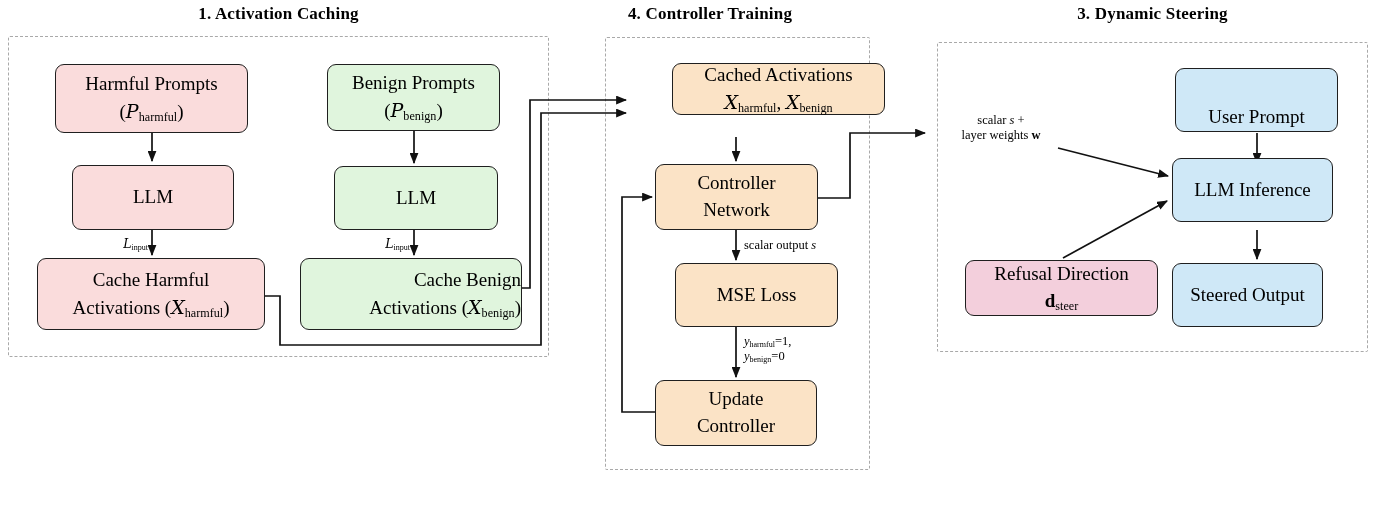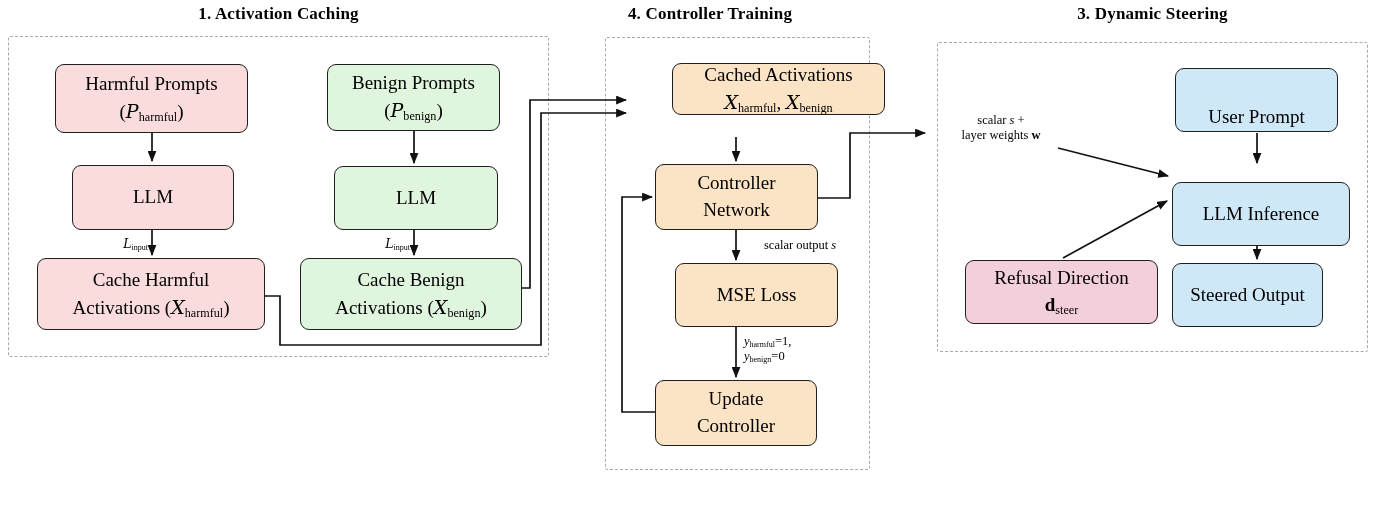--- a/index.html
+++ b/index.html
@@ -89,21 +89,21 @@
 
   <div class="node green" style="left:334px;top:166px;width:164px;height:64px;">
     <div>LLM</div>
   </div>
 
   <div class="node pink" style="left:37px;top:258px;width:228px;height:72px;">
     <div>Cache Harmful</div>
     <div><span>Activations (</span><span class="cal">X</span><sub>harmful</sub><span>)</span></div>
   </div>
 
-  <div class="node green" style="left:300px;top:258px;width:222px;height:72px;">
+  <div class="node green" style="left:300px;top:258px;width:222px;height:72px;align-items:flex-end;">
     <div>Cache Benign</div>
     <div><span>Activations (</span><span class="cal">X</span><sub>benign</sub><span>)</span></div>
   </div>
 
   <div class="node orange" style="left:629px;top:63px;width:213px;height:52px;margin-left:43px;">
     <div>Cached Activations</div>
     <div><span class="cal">X</span><sub>harmful</sub><span>, </span><span class="cal">X</span><sub>benign</sub></div>
   </div>
 
   <div class="node orange" style="left:655px;top:164px;width:163px;height:66px;">
@@ -117,38 +117,38 @@
 
   <div class="node orange" style="left:655px;top:380px;width:162px;height:66px;">
     <div>Update</div>
     <div>Controller</div>
   </div>
 
   <div class="node blue" style="left:1175px;top:68px;width:163px;height:64px;justify-content:flex-end;">
     <div>User Prompt</div>
   </div>
 
-  <div class="node blue" style="left:1172px;top:182px;width:178px;height:64px;">
+  <div class="node blue" style="left:1172px;top:158px;width:161px;height:64px;">
     <div>LLM Inference</div>
   </div>
 
-  <div class="node rose" style="left:965px;top:260px;width:193px;height:64px;">
+  <div class="node rose" style="left:965px;top:260px;width:193px;height:56px;">
     <div>Refusal Direction</div>
     <div><span class="bf">d</span><sub>steer</sub></div>
   </div>
 
   <div class="node blue" style="left:1172px;top:263px;width:151px;height:64px;">
     <div>Steered Output</div>
   </div>
 
   <div class="elabel" style="left:98px;top:236px;width:50px;text-align:right;"><span class="cal">L</span><sub>input</sub></div>
 
   <div class="elabel" style="left:360px;top:236px;width:50px;text-align:right;"><span class="cal">L</span><sub>input</sub></div>
 
-  <div class="elabel" style="left:744px;top:238px;margin-left:20px;"><span>scalar output </span><span class="it">s</span></div>
+  <div class="elabel" style="left:744px;top:238px;"><span>scalar output </span><span class="it">s</span></div>
 
   <div class="elabel" style="left:744px;top:334px;">
     <div><span class="it">y</span><sub>harmful</sub><span>=1,</span></div>
     <div><span class="it">y</span><sub>benign</sub><span>=0</span></div>
   </div>
 
   <div class="elabel" style="left:935px;top:113px;width:132px;text-align:center;font-family:Liberation Serif, serif;">
     <div><span>scalar </span><span class="it">s</span><span> +</span></div>
     <div><span>layer weights </span><span class="bf">w</span></div>
   </div>

